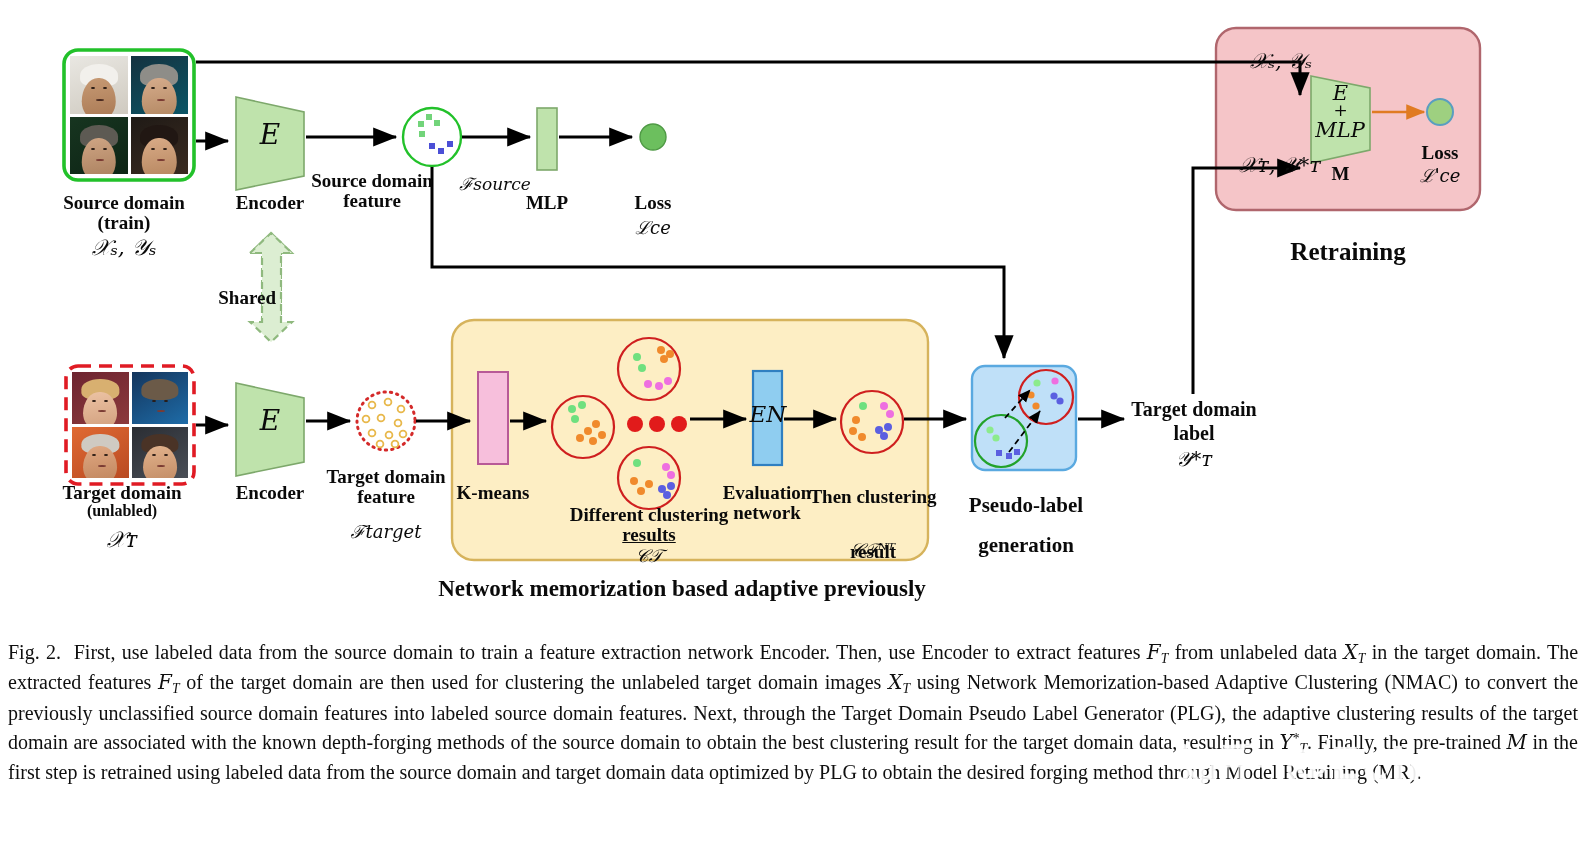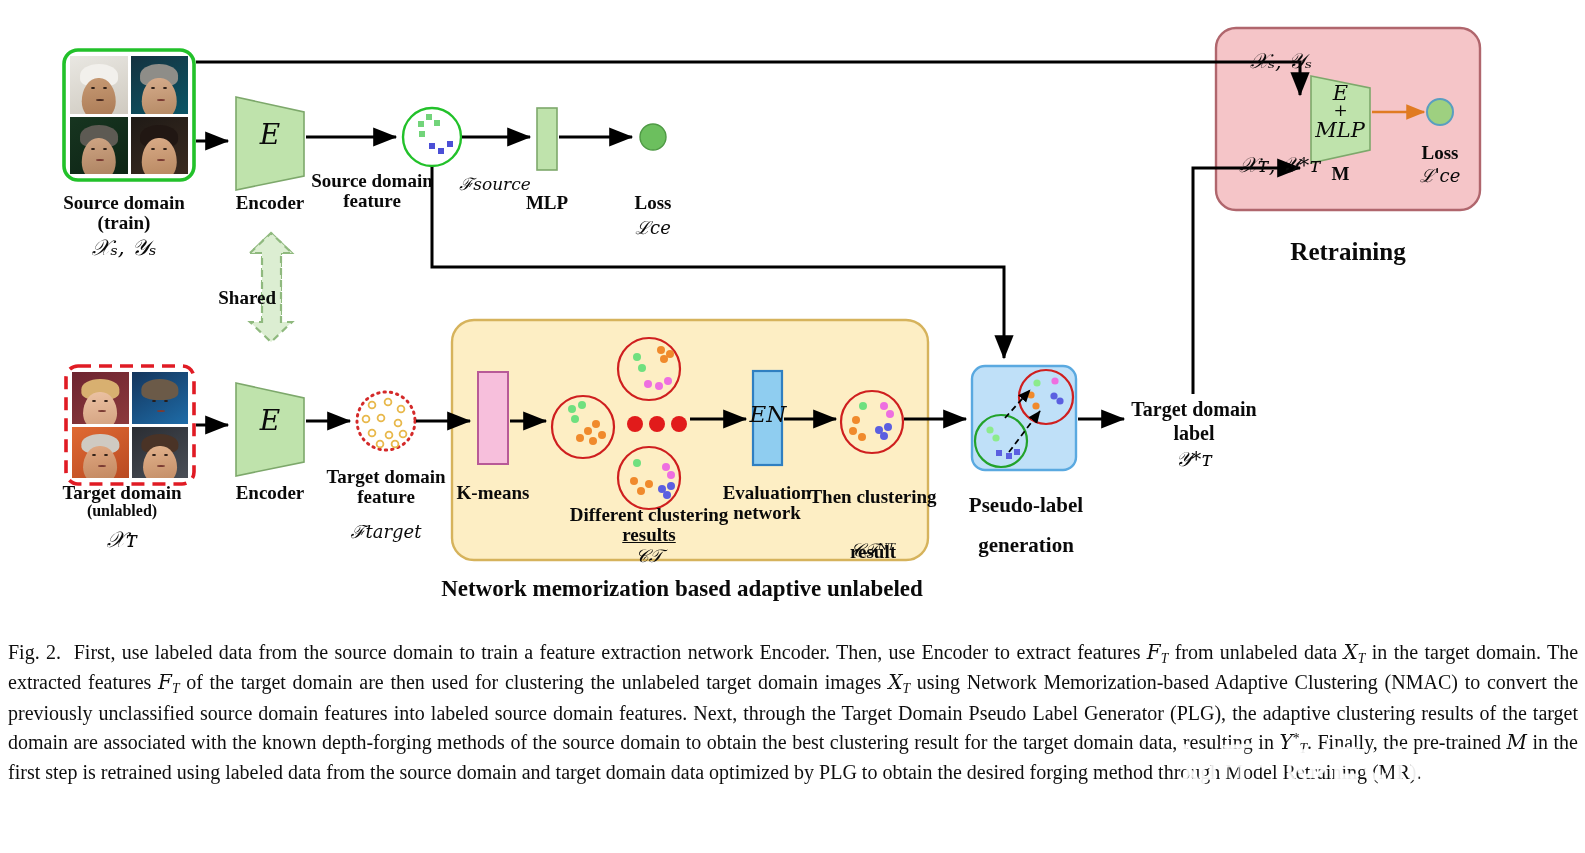--- a/index.html
+++ b/index.html
@@ -332,21 +332,21 @@
   <div class="mth" style="left:540px;top:546px;width:218px;font-size:18px;">𝒞𝒯</div>
 
   <div class="mth" style="left:742px;top:402px;width:52px;font-size:23px;">EN</div>
   <div class="lbl" style="left:700px;top:482px;width:134px;font-size:19px;">Evaluation</div>
   <div class="lbl" style="left:700px;top:502px;width:134px;font-size:19px;">network</div>
 
   <div class="lbl" style="left:790px;top:486px;width:166px;font-size:19px;">Then clustering</div>
   <div class="lbl" style="left:790px;top:506px;width:166px;font-size:19px;margin-top:35px;">result</div>
   <div class="mth" style="left:790px;top:540px;width:166px;font-size:18px;">𝒞𝒯ᴺᵀ</div>
 
-  <div class="lbl" style="left:398px;top:576px;width:568px;font-size:23px;">Network memorization based adaptive unlabeled</div>
+  <div class="lbl" style="left:398px;top:576px;width:568px;font-size:23px;">Network memorization based adaptive previously</div>
 
   <div class="lbl" style="left:946px;top:494px;width:160px;font-size:21px;">Pseudo-label</div>
   <div class="lbl" style="left:946px;top:534px;width:160px;font-size:21px;">generation</div>
 
   <div class="lbl" style="left:1110px;top:398px;width:168px;font-size:20px;">Target domain</div>
   <div class="lbl" style="left:1110px;top:422px;width:168px;font-size:20px;">label</div>
   <div class="mth" style="left:1110px;top:448px;width:168px;font-size:20px;">𝒴*ᴛ</div>
 
   <div class="mth" style="left:1226px;top:50px;width:110px;font-size:21px;">𝒳ₛ, 𝒴ₛ</div>
   <div class="mth" style="left:1220px;top:154px;width:120px;font-size:21px;">𝒳ᴛ, 𝒴*ᴛ</div>

